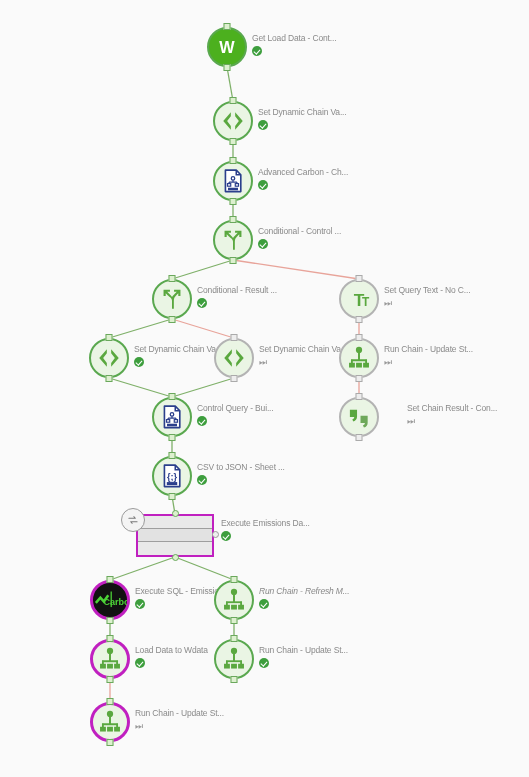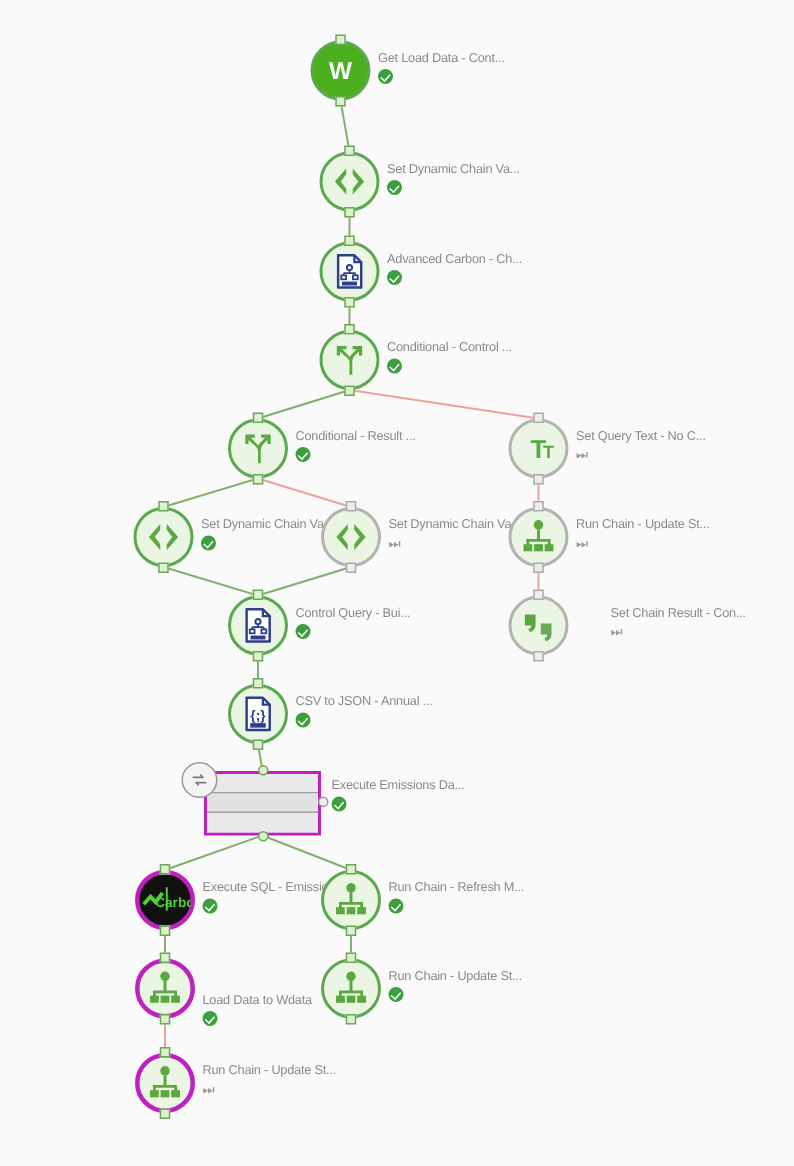--- a/index.html
+++ b/index.html
@@ -339,21 +339,21 @@
           <path d="M5 2 h10 l4.2 4.2 v15.6 h-14.2 z" fill="#ffffff" stroke="#2b3f8c" stroke-width="1.5" stroke-linejoin="round"></path>
           <path d="M15 2 v4.2 h4.2" fill="none" stroke="#2b3f8c" stroke-width="1.4"></path>
           <text x="12" y="15.4" font-family="Liberation Sans, sans-serif" font-size="8.5" font-weight="bold" fill="#2b3f8c" text-anchor="middle">{;}</text>
           <rect x="7.2" y="17.6" width="9.6" height="2.8" fill="#2b3f8c"></rect>
         </svg>
       </div>
       <div class="port top"></div>
       <div class="port bottom"></div>
     </div>
     <div class="label" style="left: 197px; top: 462px;">
-      <div>CSV to JSON - Annual ...</div>
+      <div>CSV to JSON - Sheet ...</div>
       <div class="status done" style="position: relative; margin-top: 2px;"></div>
     </div>
     <div class="groupbox" style="left: 136px; top: 514px;">
       <div class="row"></div>
       <div class="row mid"></div>
       <div class="row"></div>
     </div>
     <div class="port" style="left: 171.5px; top: 510px; border-radius: 50%;"></div>
     <div class="port" style="left: 171.5px; top: 553.5px; border-radius: 50%;"></div>
     <div class="sideport" style="left: 212px; top: 531px;"></div>
@@ -389,40 +389,40 @@
           <path d="M4.6 13.2 h14.8 v1.7 h-14.8z" fill="#5aa83f"></path>
           <path d="M4.6 13.6 h1.7 v3.2 h-1.7z M17.7 13.6 h1.7 v3.2 h-1.7z M11.1 10.2 h1.8 v4.2 h-1.8z" fill="#5aa83f"></path>
           <rect x="2.8" y="16.4" width="5.4" height="4.4" fill="#5aa83f"></rect>
           <rect x="9.3" y="16.4" width="5.4" height="4.4" fill="#5aa83f"></rect>
           <rect x="15.8" y="16.4" width="5.4" height="4.4" fill="#5aa83f"></rect>
         </svg>
       </div>
       <div class="port top"></div>
       <div class="port bottom"></div>
     </div>
-    <div class="label" style="left: 259px; top: 586px;">
+    <div class="label" style="left: 259px; top: 586px; font-style: italic;">
       <div>Run Chain - Refresh M...</div>
       <div class="status done" style="position: relative; margin-top: 2px;"></div>
     </div>
     <div class="node" style="left: 90px; top: 639px;">
       <div class="inner ring-group">
         <svg class="icon" width="26" height="26" viewBox="0 0 24 24" xmlns="http://www.w3.org/2000/svg">
           <circle cx="12" cy="4.5" r="2.9" fill="#5aa83f"></circle>
           <path d="M11.1 7.2 h1.8 v3.2 h-1.8z" fill="#5aa83f"></path>
           <path d="M4.6 13.2 h14.8 v1.7 h-14.8z" fill="#5aa83f"></path>
           <path d="M4.6 13.6 h1.7 v3.2 h-1.7z M17.7 13.6 h1.7 v3.2 h-1.7z M11.1 10.2 h1.8 v4.2 h-1.8z" fill="#5aa83f"></path>
           <rect x="2.8" y="16.4" width="5.4" height="4.4" fill="#5aa83f"></rect>
           <rect x="9.3" y="16.4" width="5.4" height="4.4" fill="#5aa83f"></rect>
           <rect x="15.8" y="16.4" width="5.4" height="4.4" fill="#5aa83f"></rect>
         </svg>
       </div>
       <div class="port top"></div>
       <div class="port bottom"></div>
     </div>
-    <div class="label" style="left: 135px; top: 645px; margin-top: 16px;">
+    <div class="label" style="left: 135px; top: 645px;">
       <div>Load Data to Wdata</div>
       <div class="status done" style="position: relative; margin-top: 2px;"></div>
     </div>
     <div class="node" style="left: 214px; top: 639px;">
       <div class="inner ring-done">
         <svg class="icon" width="26" height="26" viewBox="0 0 24 24" xmlns="http://www.w3.org/2000/svg">
           <circle cx="12" cy="4.5" r="2.9" fill="#5aa83f"></circle>
           <path d="M11.1 7.2 h1.8 v3.2 h-1.8z" fill="#5aa83f"></path>
           <path d="M4.6 13.2 h14.8 v1.7 h-14.8z" fill="#5aa83f"></path>
           <path d="M4.6 13.6 h1.7 v3.2 h-1.7z M17.7 13.6 h1.7 v3.2 h-1.7z M11.1 10.2 h1.8 v4.2 h-1.8z" fill="#5aa83f"></path>

